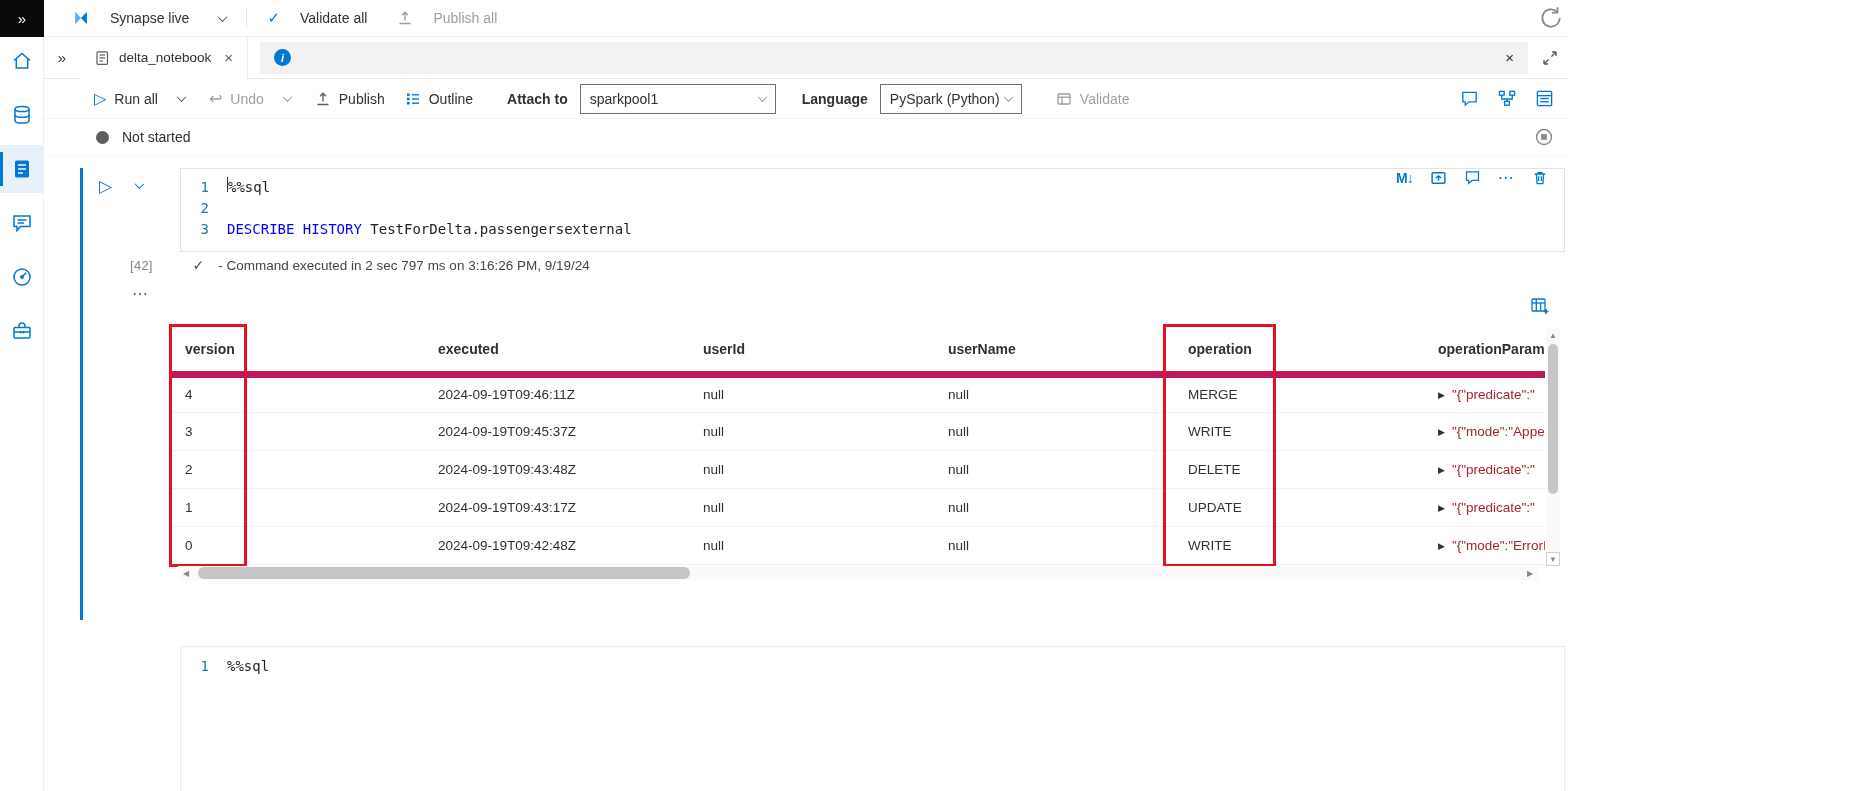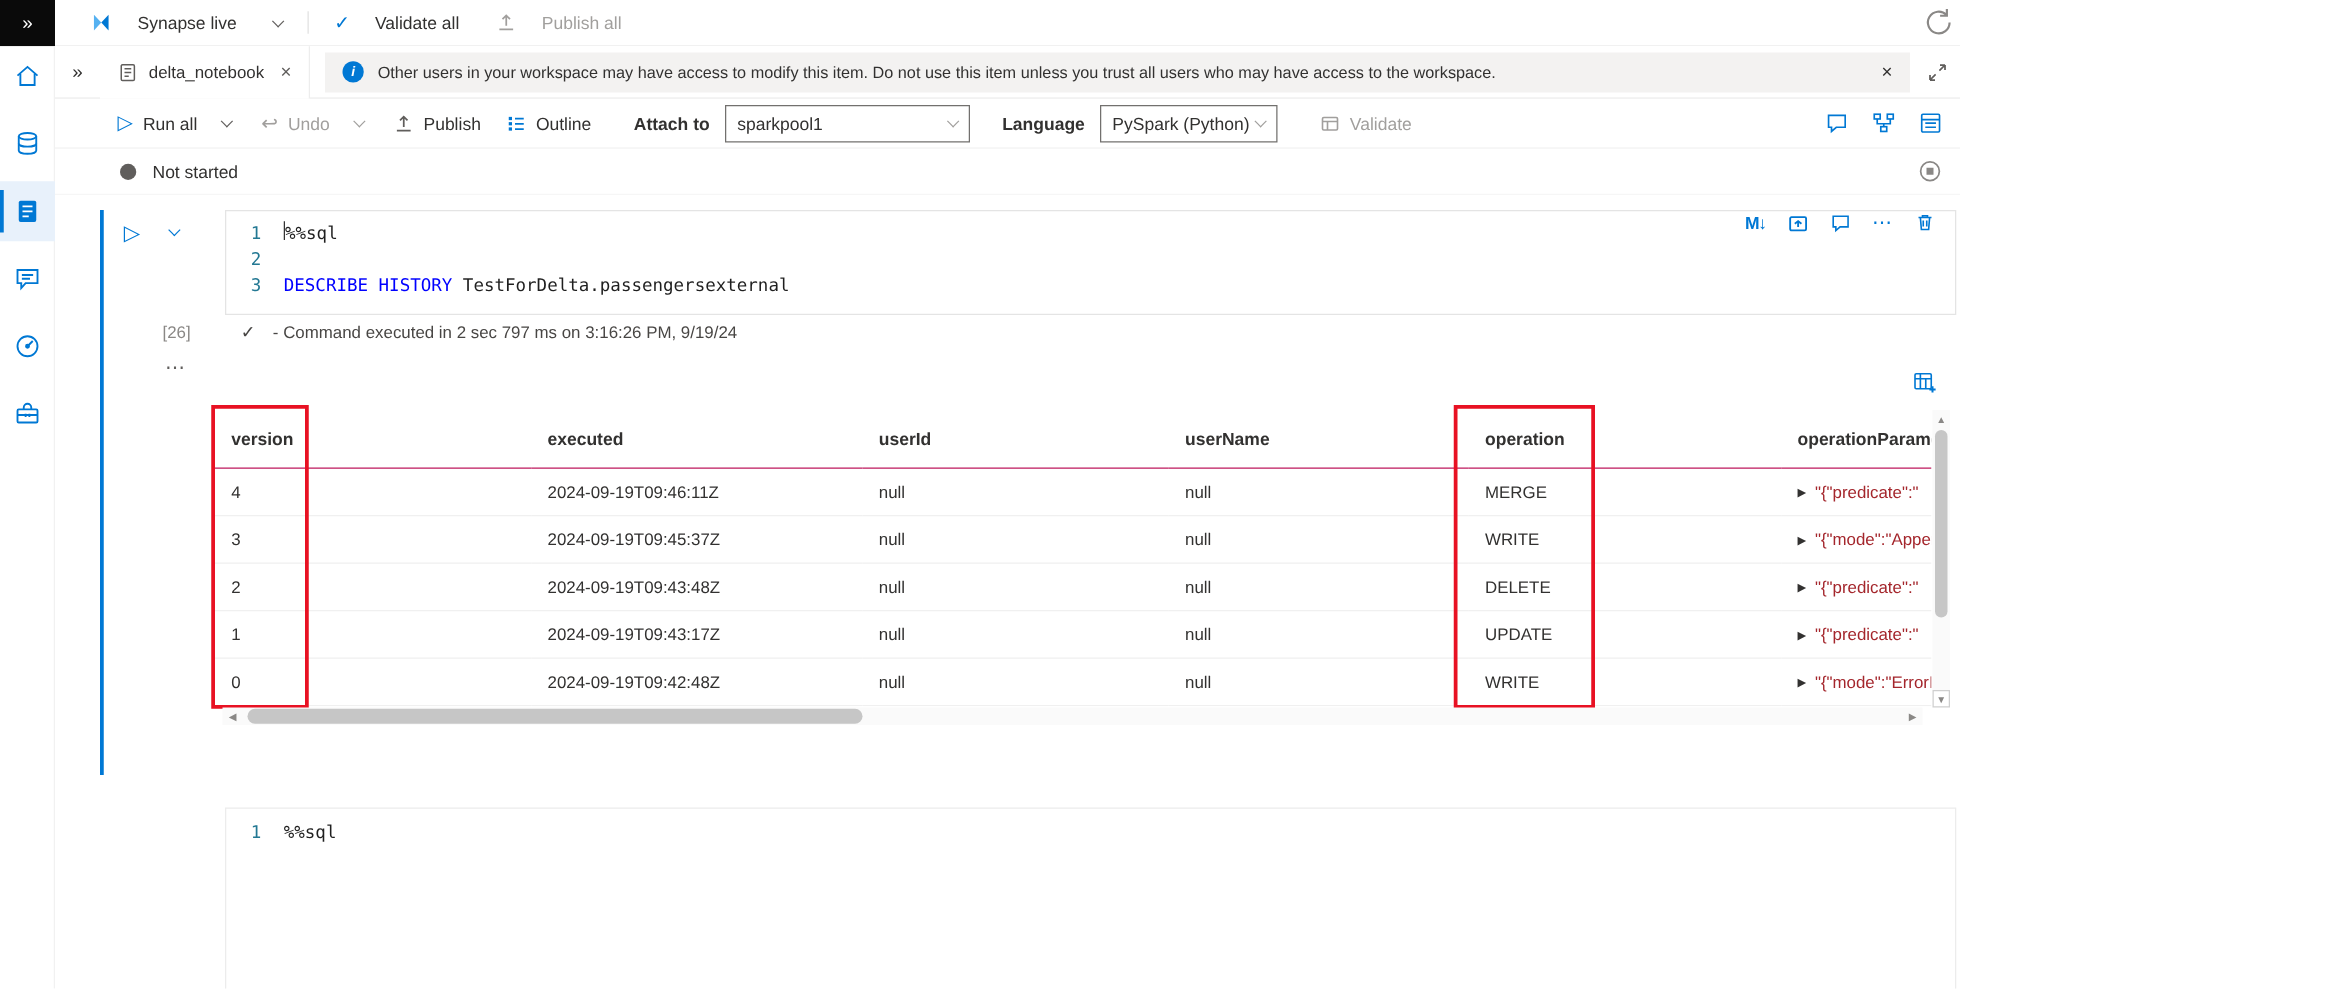--- a/index.html
+++ b/index.html
@@ -86,21 +86,21 @@
   .pill-seg{flex:1;display:flex;align-items:center;justify-content:center;font-size:13.5px;cursor:pointer;color:#323130;background:#fff;}
   .pill-seg.active{background:#0078d4;color:#fff;border-radius:15px;}
   .export{display:flex;align-items:center;gap:9px;margin-left:48px;cursor:pointer;}
   .export-ic{color:#605e5c;font-size:15px;}
   .newtable-icon{position:absolute;left:1486px;top:140px;display:flex;cursor:pointer;}
 
   
   .table-wrap{position:absolute;left:128px;top:172px;width:1373px;height:237px;overflow:hidden;}
   table.results{border-collapse:collapse;table-layout:fixed;width:1620px;font-size:13.5px;}
   table.results th,table.results td{text-align:left;padding-left:13px;white-space:nowrap;overflow:visible;}
-  table.results thead th{height:46px;font-weight:700;font-size:14px;border-bottom:1px solid #be185d;vertical-align:middle;}
+  table.results thead th{height:46px;font-weight:700;font-size:14px;border-bottom:7px solid #be185d;vertical-align:middle;}
   table.results tbody td{height:38px;border-bottom:1px solid #f0f0f0;vertical-align:middle;}
   .params-cell .expander{font-size:9px;color:#323130;margin-right:7px;vertical-align:1px;cursor:pointer;}
   .red-text{color:#a4262c;}
 
   .red-box{position:absolute;border:3px solid #e81123;pointer-events:none;}
   .red-box.v{left:125px;top:168px;width:78px;height:243px;}
   .red-box.o{left:1119px;top:168px;width:113px;height:243px;}
 
   
   .hscroll{position:absolute;left:134px;top:410px;width:1360px;height:14px;display:flex;align-items:center;background:#fafafa;}
@@ -227,21 +227,20 @@
             <line x1="5.6" y1="5" x2="11" y2="5"></line>
             <line x1="5.6" y1="8" x2="11" y2="8"></line>
             <line x1="5.6" y1="11" x2="9" y2="11"></line>
           </svg>
       </span>
       <span class="tab-title">delta_notebook</span>
       <span class="tab-close">×</span>
     </div>
     <div class="banner">
       <span class="info-icon">i</span>
-      <span>Other users in your workspace may have access to modify this item. Do not use this item unless you trust all users who may have access to the workspace.</span>
       <span class="banner-close">×</span>
     </div>
     <span class="fullscreen-btn">
       <svg width="16" height="16" viewBox="0 0 16 16" fill="none" stroke="#605e5c" stroke-width="1.4">
           <path d="M9.5 6.5 L14 2 M14 2 h-4 M14 2 v4"></path>
           <path d="M6.5 9.5 L2 14 M2 14 h4 M2 14 v-4"></path>
         </svg>
     </span>
   </div>
 
@@ -373,21 +372,21 @@
       </span>
       <span class="dots">⋯</span>
       <span>
         <svg width="16" height="16" viewBox="0 0 16 16" fill="none" stroke="#0078d4" stroke-width="1.3">
             <path d="M2.8 4 h10.4 M6 4 V2.6 h4 V4 M4.3 4 l0.8 9.6 h5.8 L11.7 4 M6.6 6.3 v4.8 M9.4 6.3 v4.8"></path>
           </svg>
       </span>
     </div>
 
     <div class="exec-row">
-      <span class="exec-count">[26]</span>
+      <span class="exec-count">[42]</span>
       <span class="exec-check">✓</span>
       <span>- Command executed in 2 sec 797 ms on 3:16:26 PM, 9/19/24</span>
     </div>
 
     <span class="more-dots">⋯</span>
     <span class="newtable-icon">
       <svg width="20" height="20" viewBox="0 0 20 20" fill="none" stroke="#0078d4" stroke-width="1.3">
           <rect x="2" y="3" width="13" height="12" rx="1"></rect>
           <line x1="2" y1="7" x2="15" y2="7"></line>
           <line x1="6.3" y1="3" x2="6.3" y2="15"></line>

